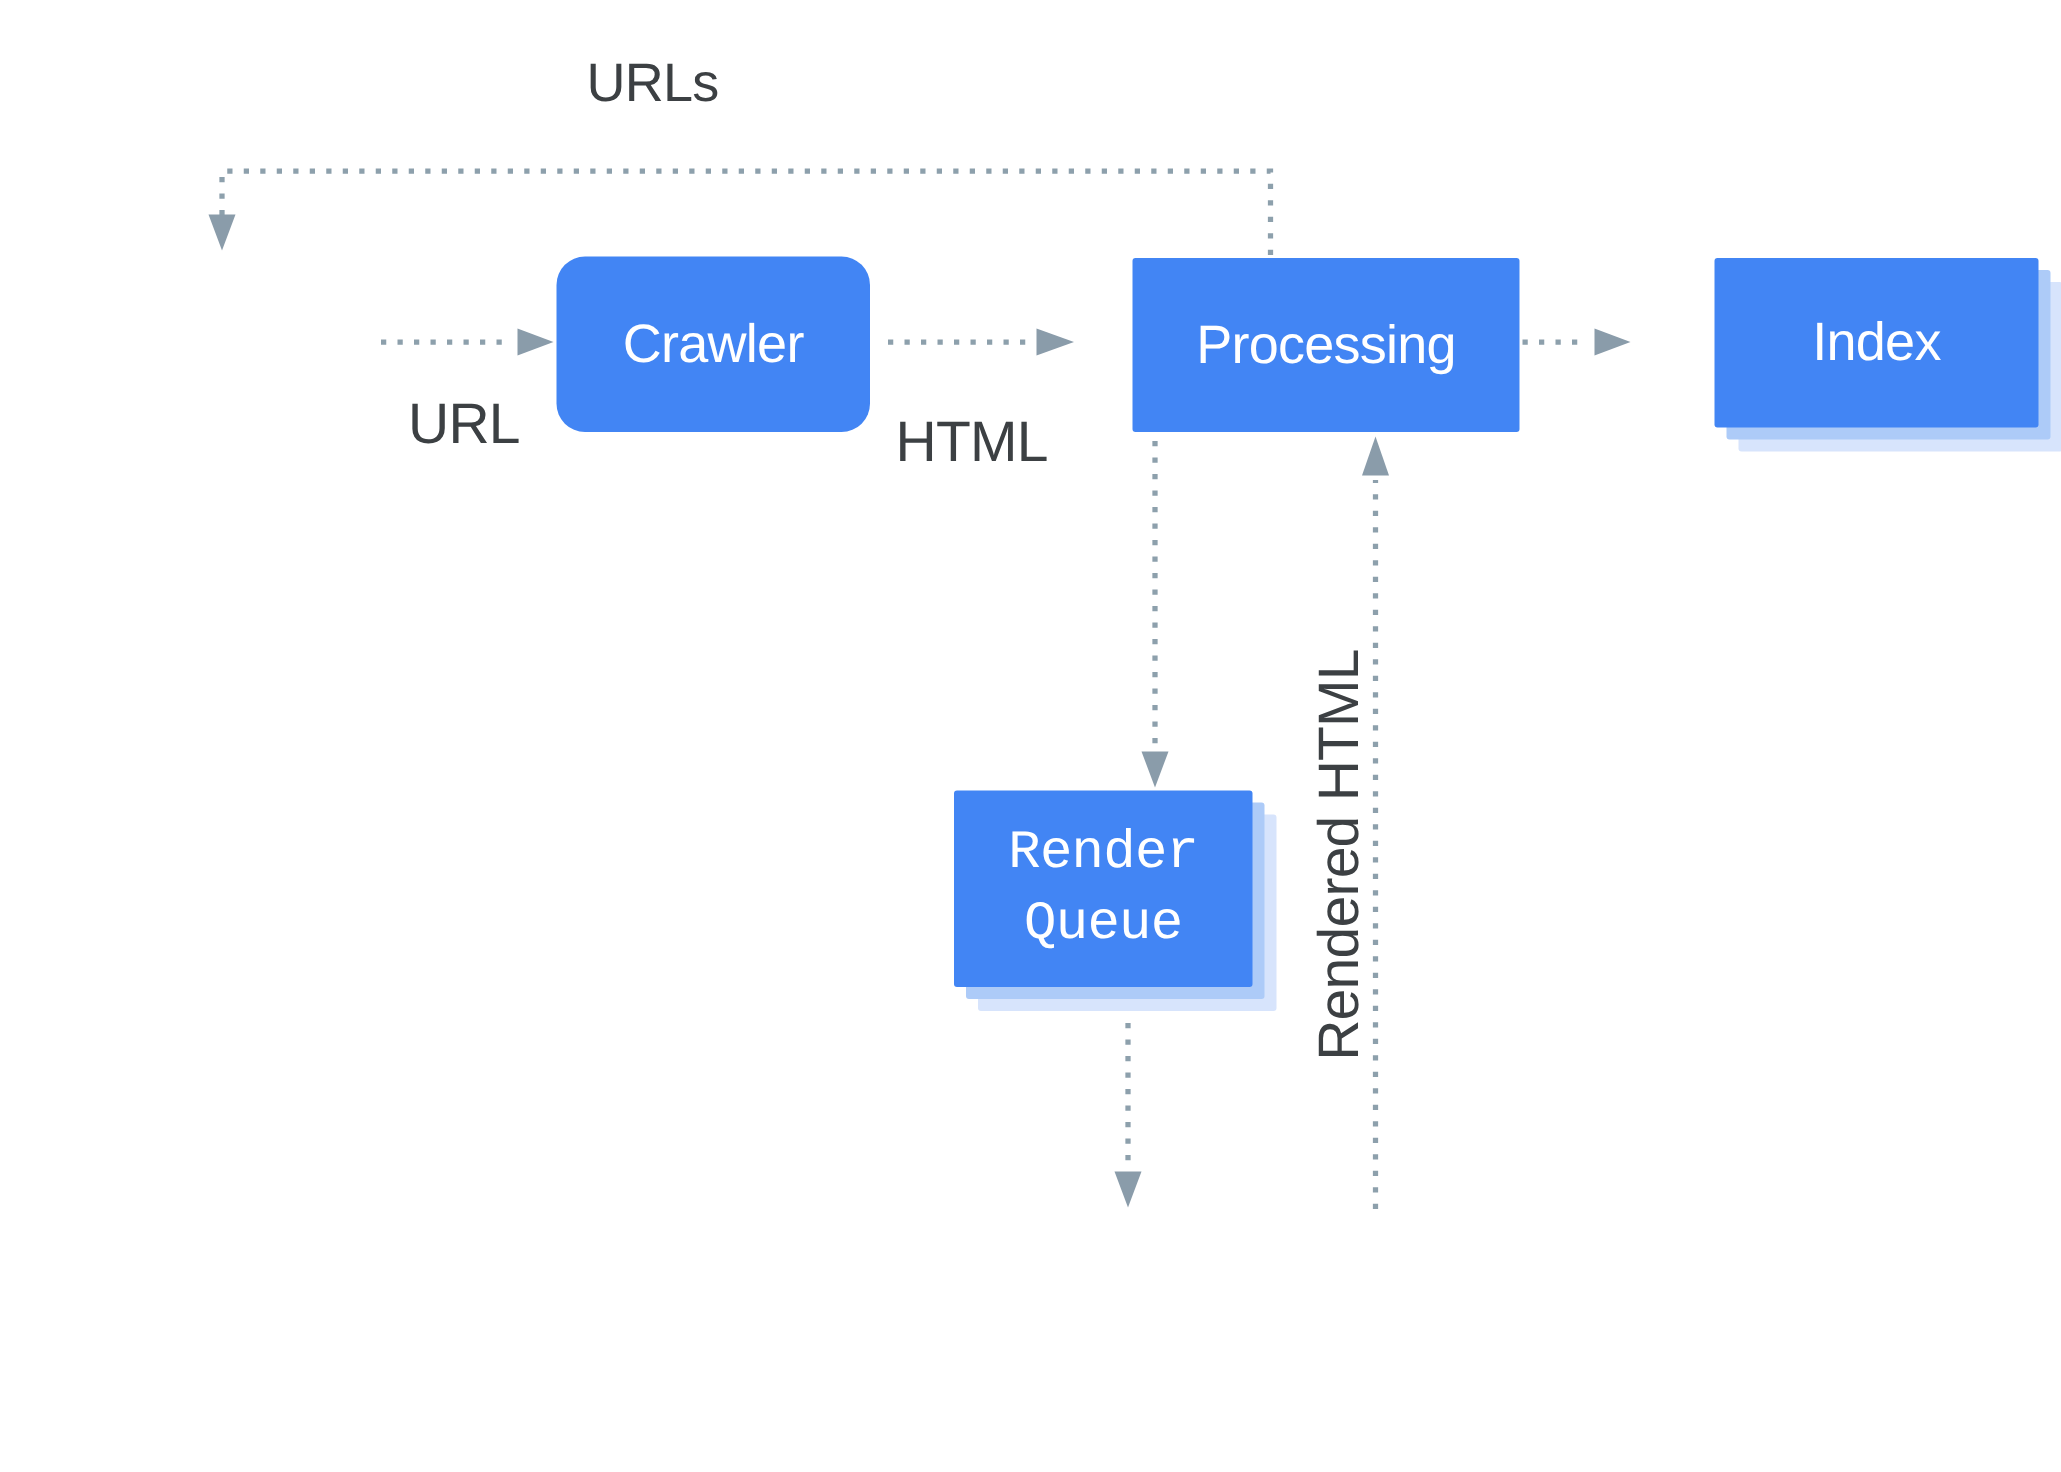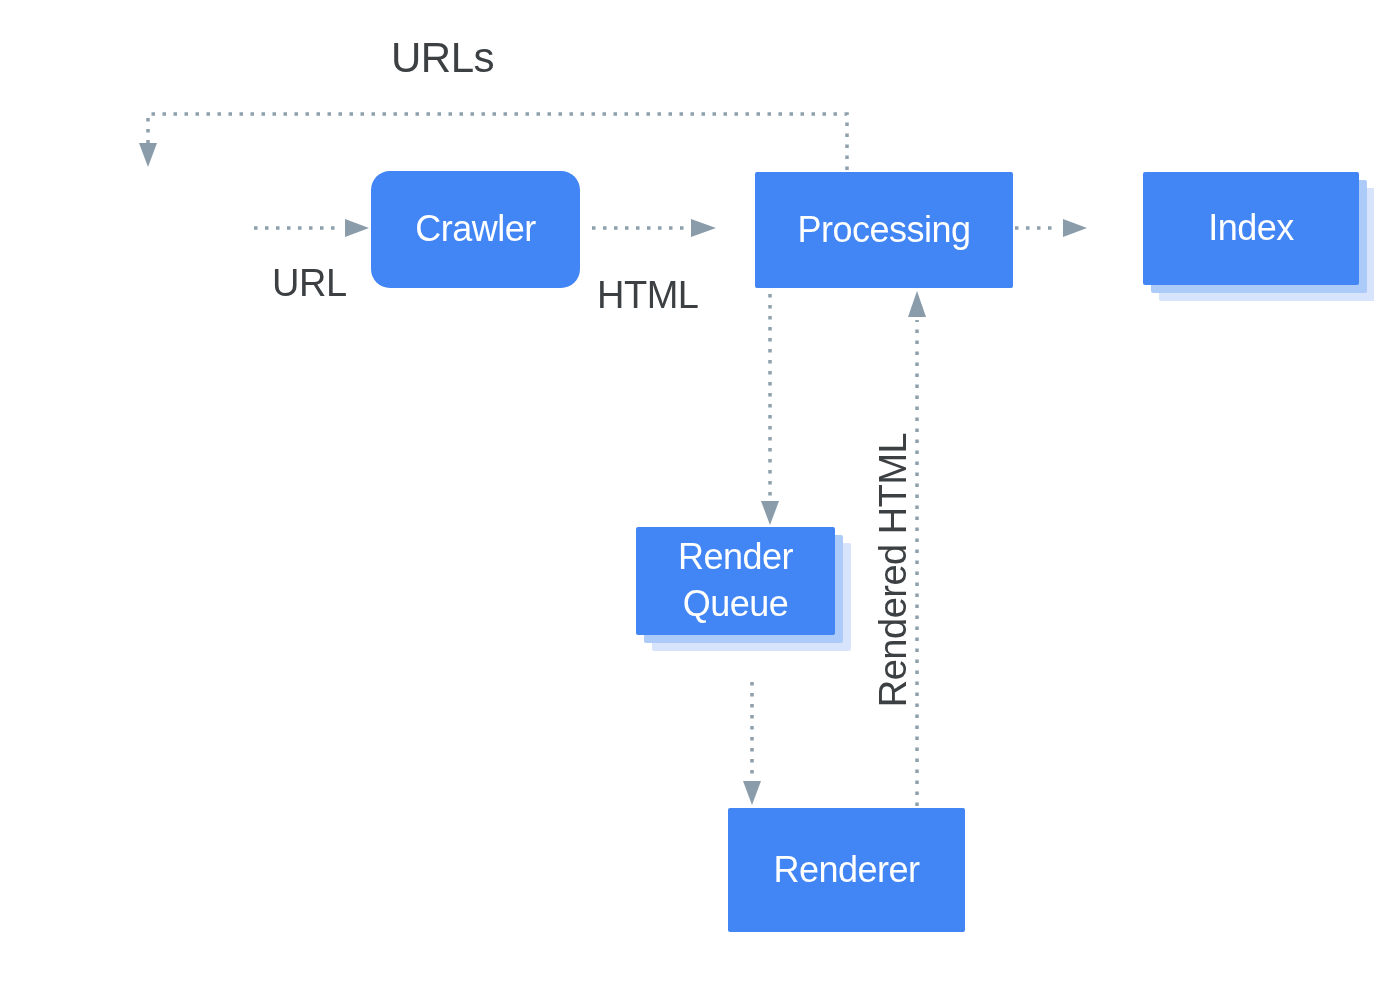--- a/index.html
+++ b/index.html
@@ -65,25 +65,25 @@
     text-align: center;
     transform: rotate(-90deg);
     transform-origin: 50% 50%;
   }
 
   
   #node-crawl-queue  { left: 51px;   top: 169px; width: 183px; height: 123px; }
   #node-crawler      { left: 371px;  top: 171px; width: 209px; height: 117px; border-radius: 19px; }
   #node-processing   { left: 755px;  top: 172px; width: 258px; height: 116px; }
   #node-index        { left: 1143px; top: 172px; width: 216px; height: 113px; }
-  #node-render-queue { left: 636px;  top: 527px; width: 199px; height: 108px; }
+  #node-render-queue { left: 636px;  top: 527px; width: 199px; height: 131px; font-family: Liberation Mono, monospace; }
   #node-renderer     { left: 728px;  top: 808px; width: 237px; height: 124px; }
 
   
-  #label-urls          { left: 391px; top: 34px;  font-size: 42px; }
+  #label-urls          { left: 391px; top: 34px;  font-size: 36px; }
   #label-url           { left: 272px; top: 262px; text-align: center; }
   #label-html          { left: 597px; top: 274px; }
   #label-rendered-html { left: 743px; top: 548px; }
 </style>
 </head>
 <body>
 
 <div class="stage">
 
   <svg class="connectors" viewBox="0 0 1374 981">
@@ -120,23 +120,20 @@
   </div>
 
   <div class="node shadowed" id="node-index">
     <span>Index</span>
   </div>
 
   <div class="node shadowed" id="node-render-queue">
     <span>Render Queue</span>
   </div>
 
-  <div class="node" id="node-renderer">
-    <span>Renderer</span>
-  </div>
 
   <div class="edge-label" id="label-urls">URLs</div>
 
   <div class="edge-label" id="label-url">URL</div>
 
   <div class="edge-label" id="label-html">HTML</div>
 
   <div class="edge-label rotated" id="label-rendered-html">Rendered HTML</div>
 
 </div>

